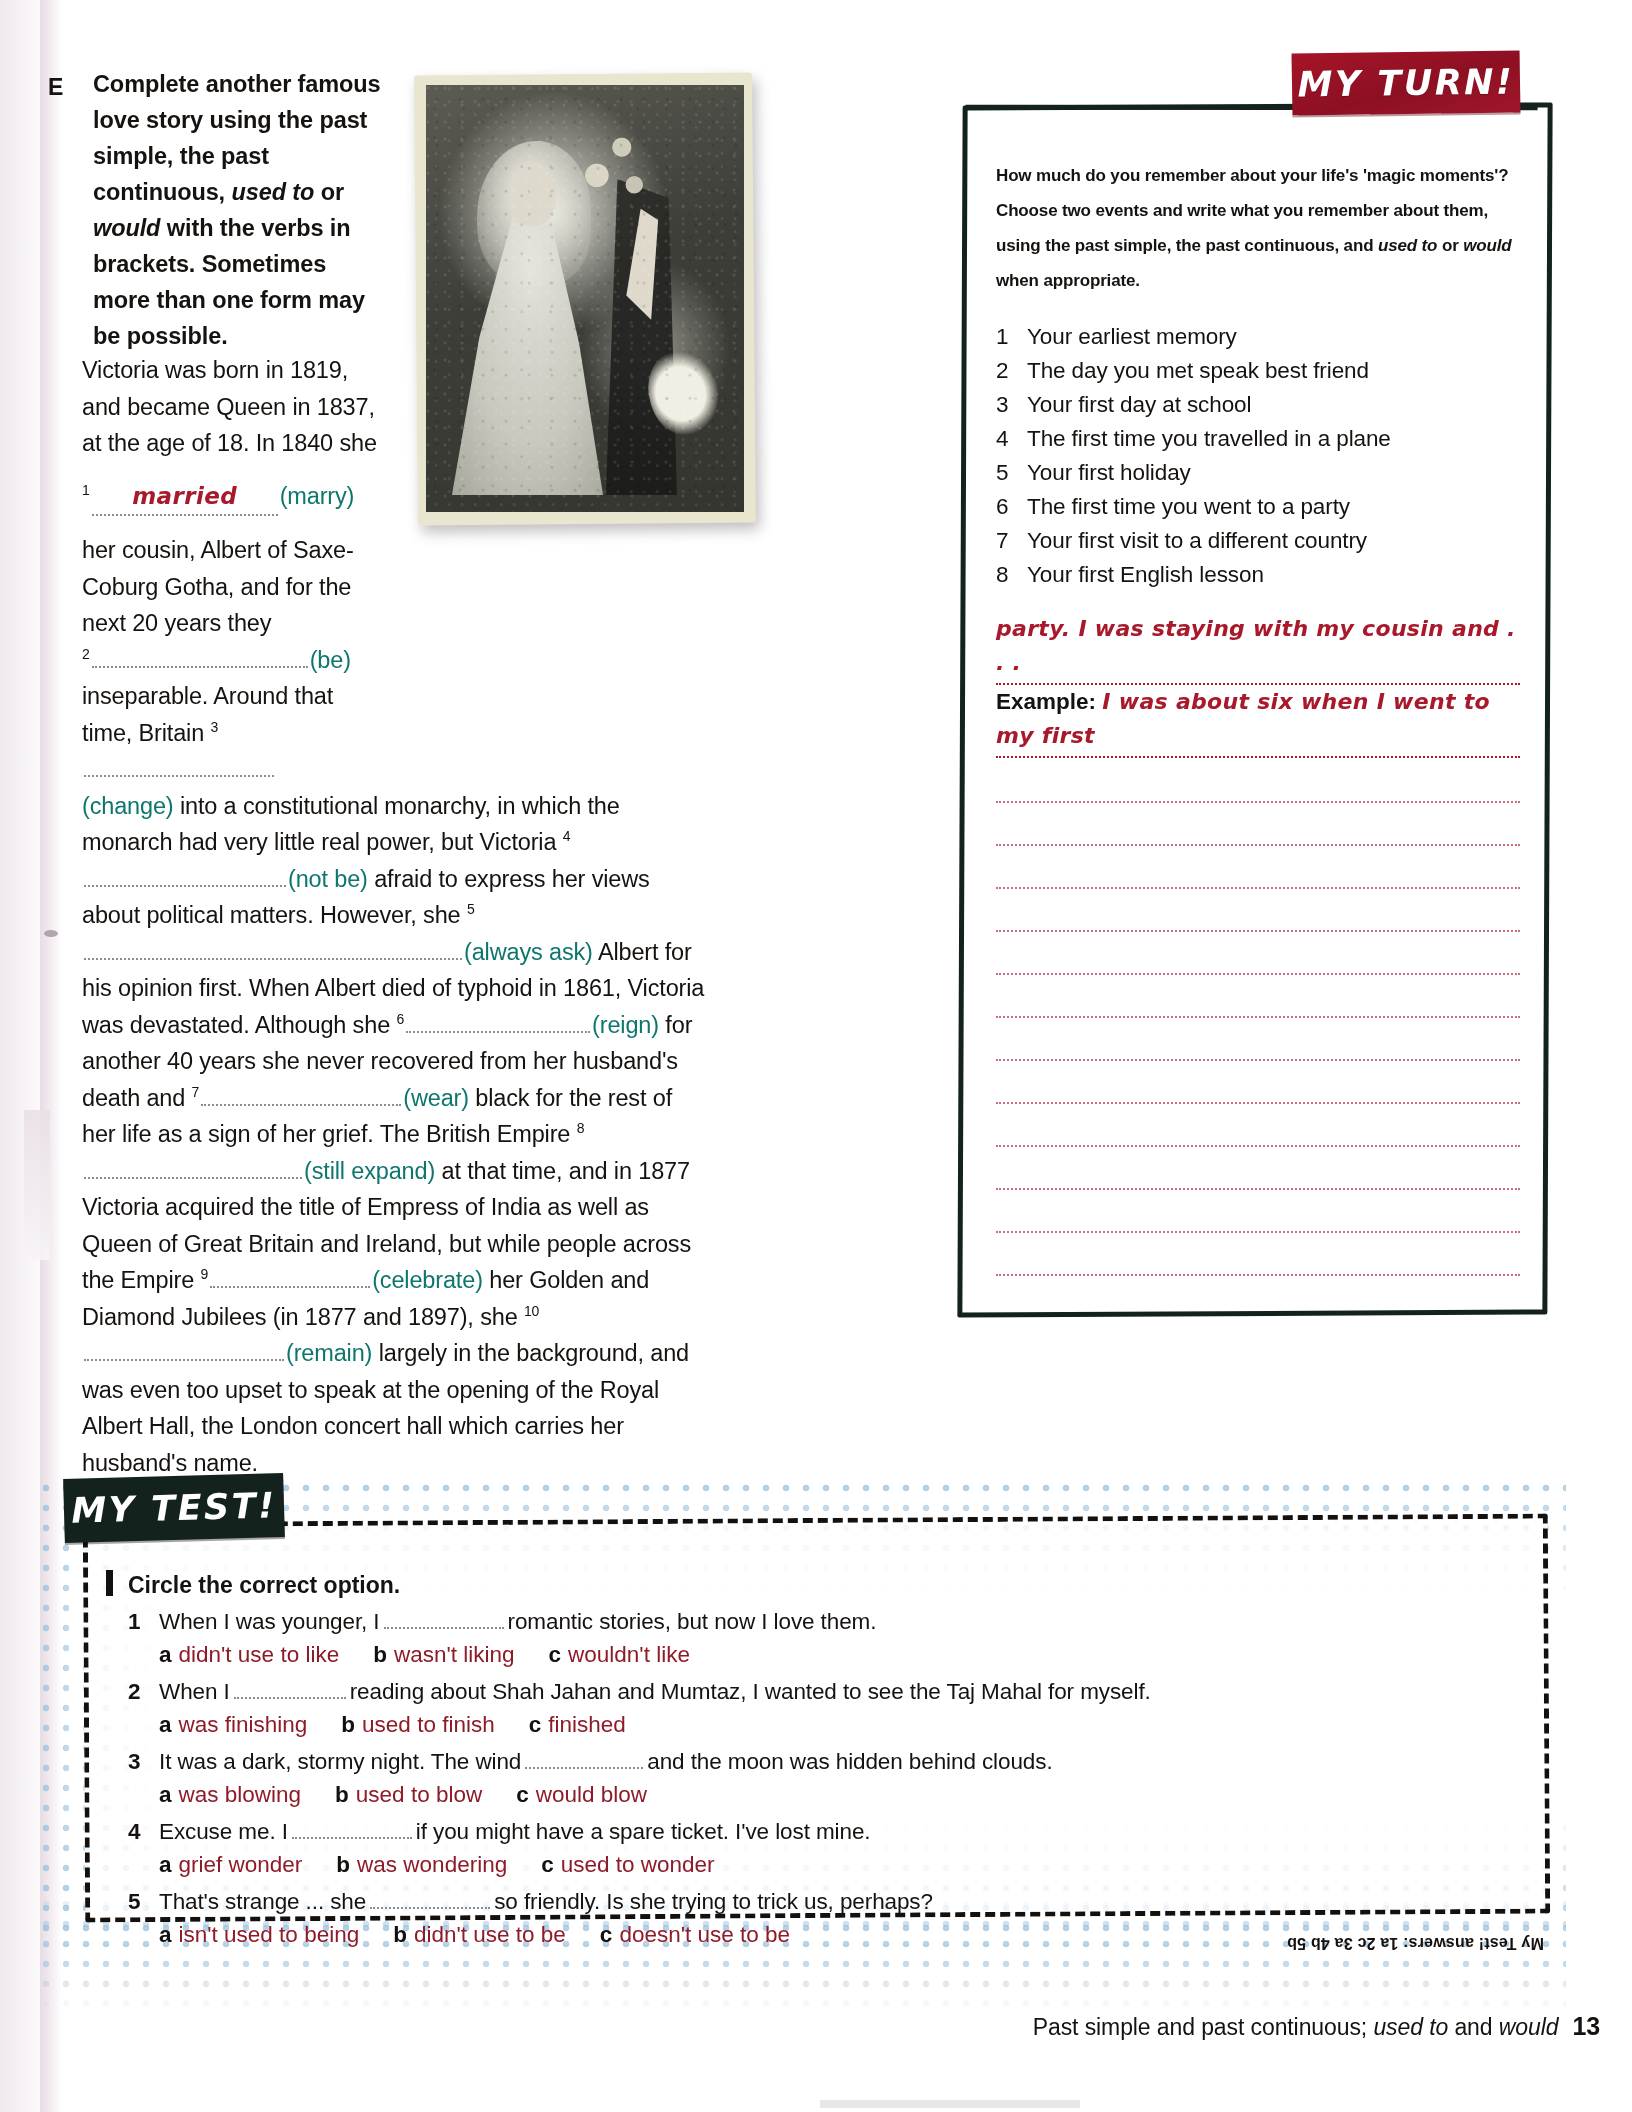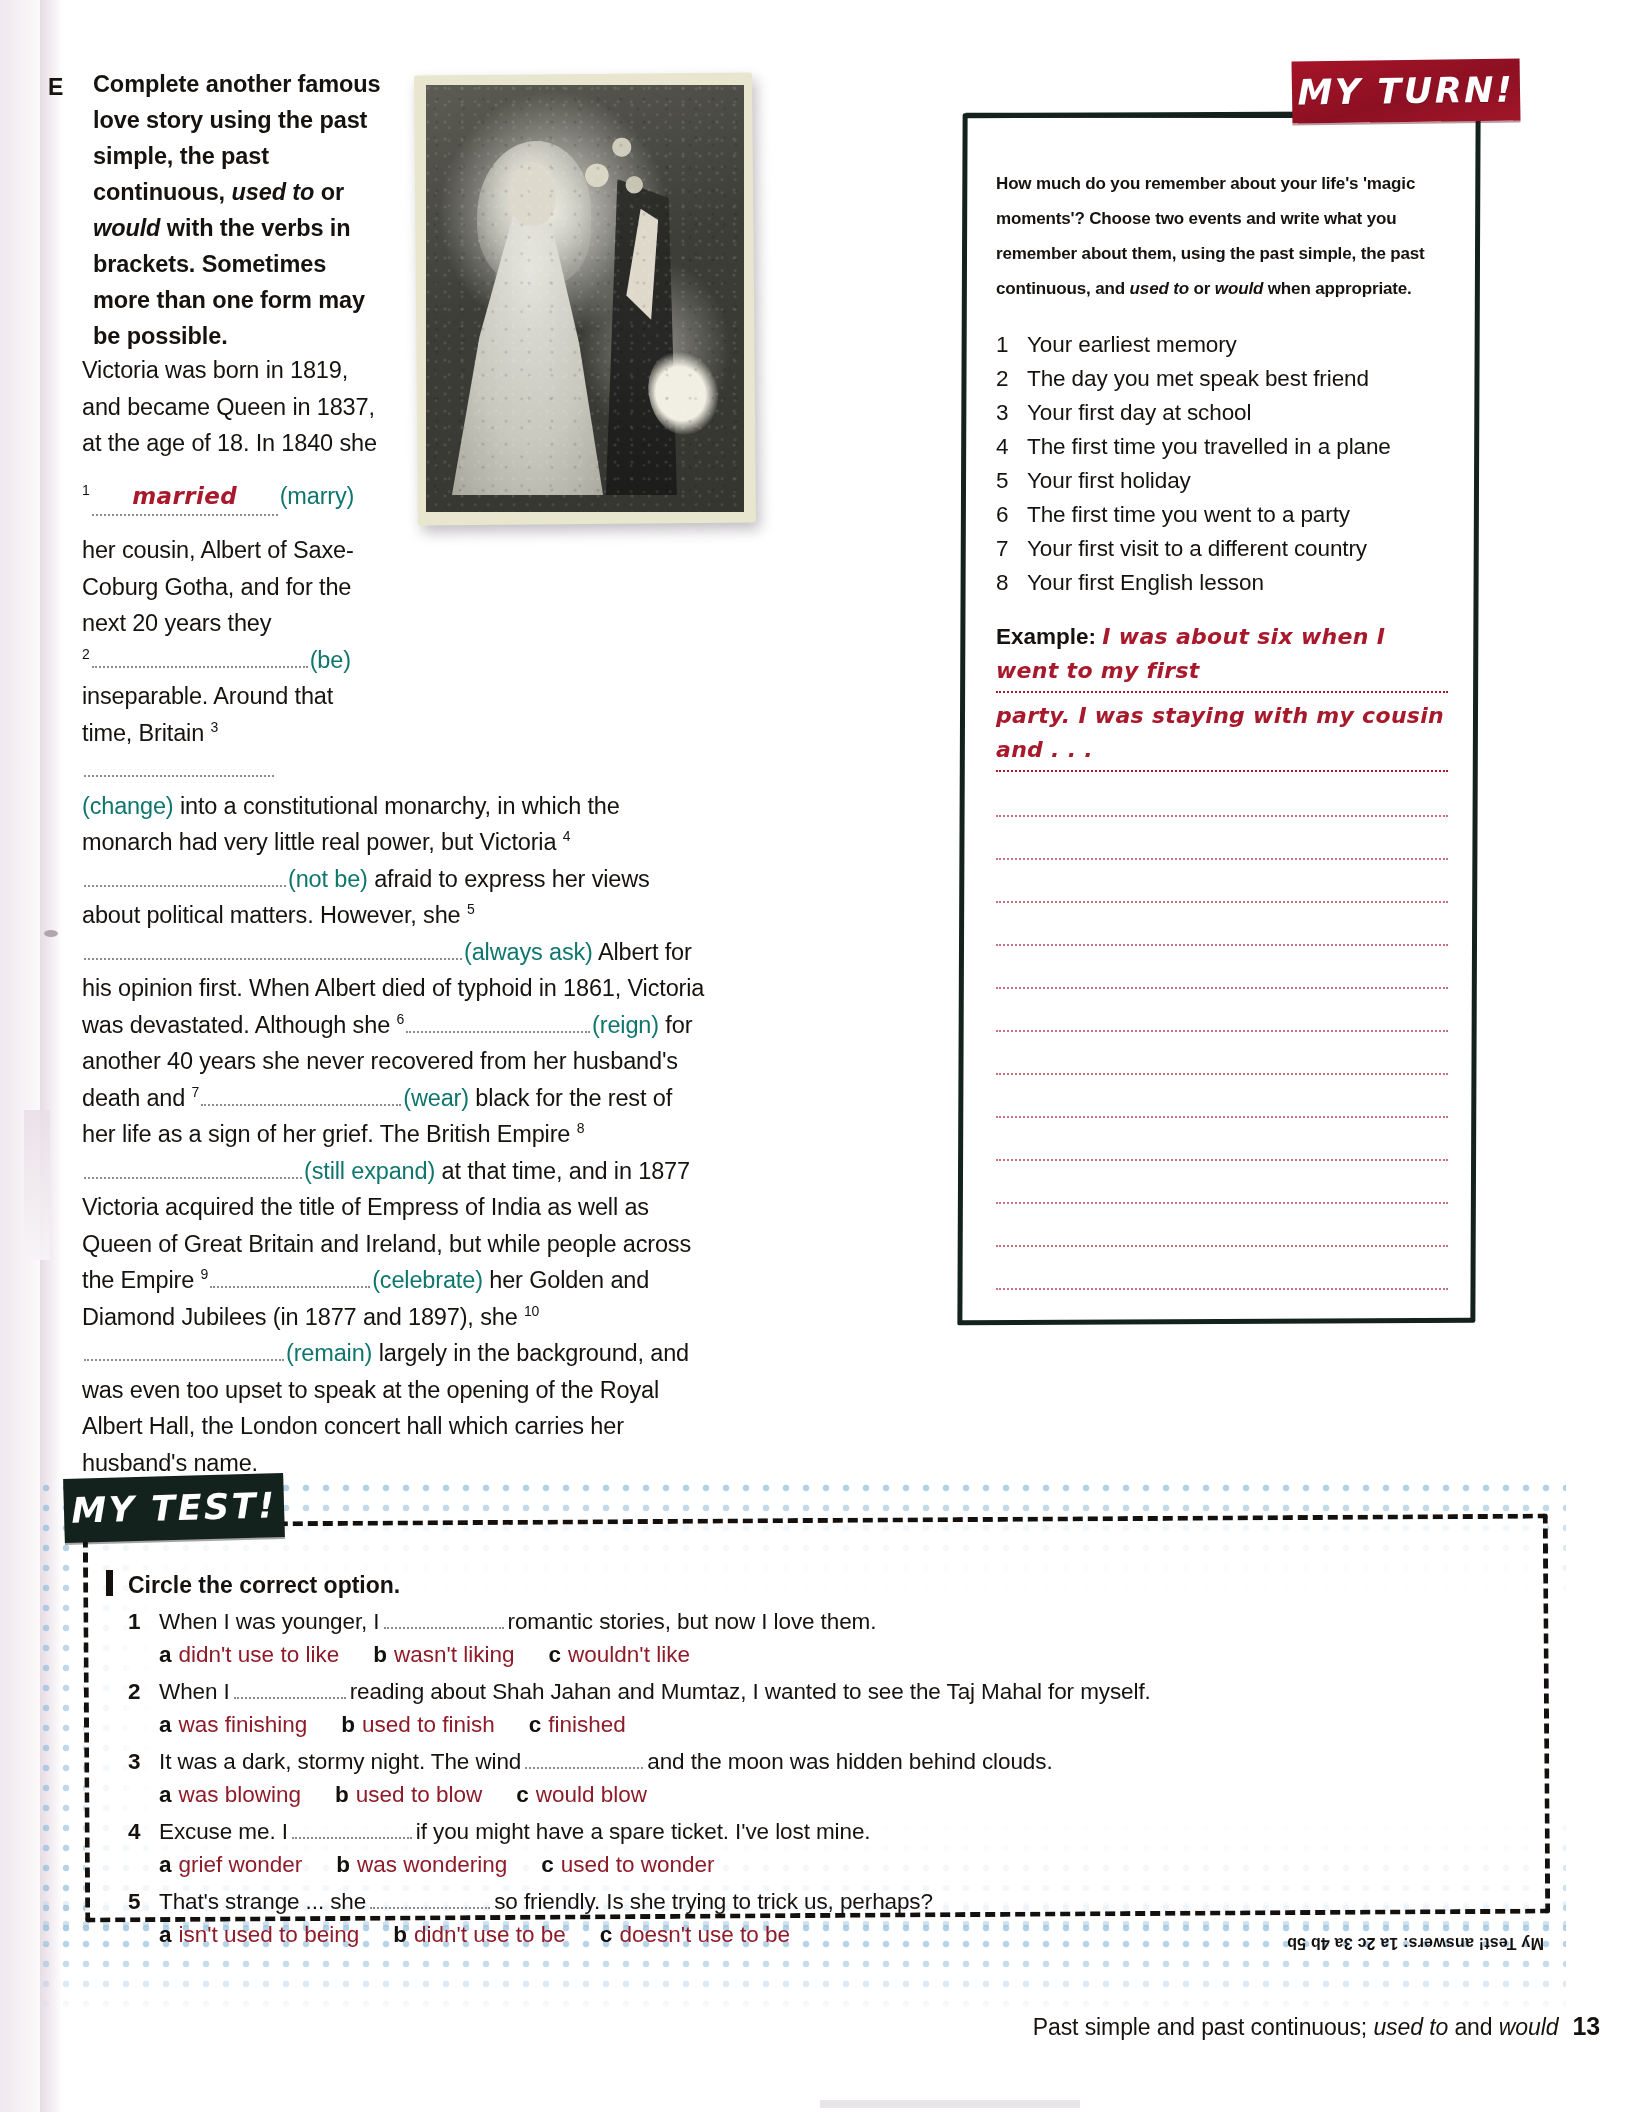--- a/index.html
+++ b/index.html
@@ -122,21 +122,21 @@
     background-image:
       radial-gradient(circle at 12% 18%, rgba(255,255,255,.5) 0 1px, rgba(0,0,0,0) 2px),
       radial-gradient(circle at 48% 62%, rgba(0,0,0,.5) 0 1px, rgba(0,0,0,0) 2px),
       radial-gradient(circle at 78% 28%, rgba(255,255,255,.4) 0 1px, rgba(0,0,0,0) 2px),
       radial-gradient(circle at 30% 82%, rgba(0,0,0,.45) 0 1px, rgba(0,0,0,0) 2px);
     background-size:17px 17px, 23px 23px, 13px 13px, 29px 29px;
   }
 
   
   #my-turn{
-    position:absolute;left:960px;top:112px;width:518px;height:1212px;
+    position:absolute;left:960px;top:104px;width:590px;height:1212px;
   }
   .mt-frame{
     position:absolute;inset:0;
     border:5px solid #13221d;
     background:#fff;
     transform:skewY(-.55deg) rotate(.25deg);
     border-radius:2px;
   }
   .mt-frame:after{
     content:"";position:absolute;left:-2px;top:-4px;right:10px;height:5px;background:#13221d;
@@ -346,26 +346,26 @@
           <span class="num">7</span>
           <span>Your first visit to a different country</span>
         </li>
       <li>
           <span class="num">8</span>
           <span>Your first English lesson</span>
         </li>
     </ul>
 
     <div class="mt-example">
+      <div style="border-bottom:2px dotted #a8192b;padding-bottom:3px;margin-top:6px;">
+        <span class="hand">party. I was staying with my cousin and . . .</span>
+      </div>
       <div style="border-bottom:2px dotted #a8192b;opacity:1;padding-bottom:3px;">
         <span class="lbl">Example:</span>
         <span class="hand">I was about six when I went to my first</span>
-      </div>
-      <div style="border-bottom:2px dotted #a8192b;padding-bottom:3px;margin-top:6px;">
-        <span class="hand">party. I was staying with my cousin and . . .</span>
       </div>
     </div>
 
     <div class="mt-rules">
       <div class="mt-rule"></div>
       <div class="mt-rule"></div>
       <div class="mt-rule"></div>
       <div class="mt-rule"></div>
       <div class="mt-rule"></div>
       <div class="mt-rule"></div>

